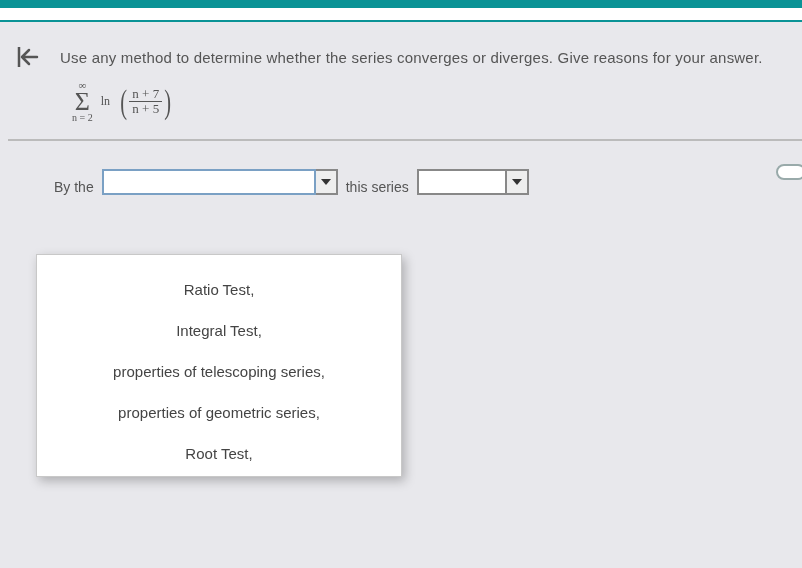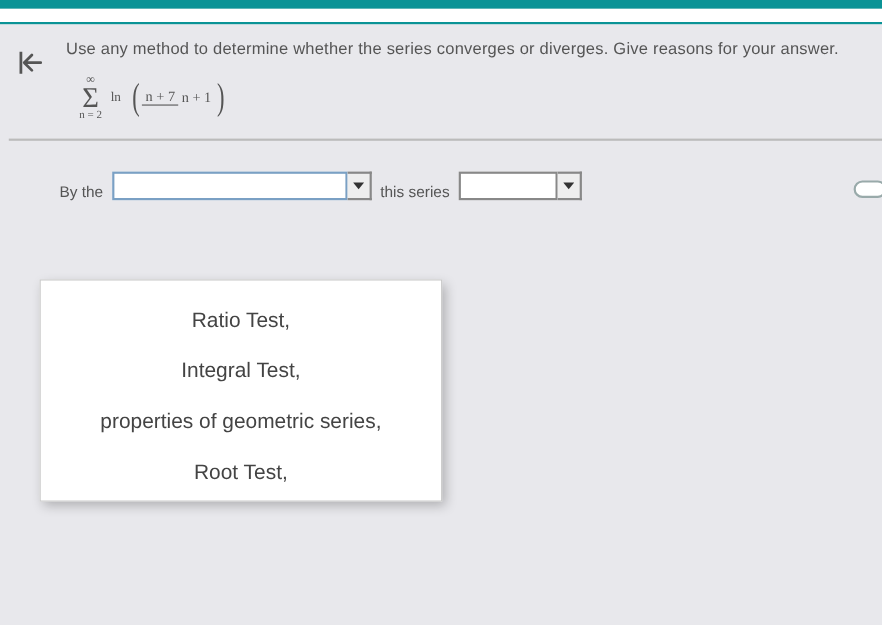--- a/index.html
+++ b/index.html
@@ -3,43 +3,43 @@
 <meta charset="utf-8">
 <style>
 *{box-sizing:border-box;margin:0;padding:0}
 body{font-family:Arial,Helvetica,sans-serif;background:#e8e8ec;width:802px;height:568px;overflow:hidden;position:relative;color:#444}
 .topbar{height:8px;background:#0a9396}
 .cutband{height:14px;background:#fff;border-bottom:2px solid #0a9396;display:flex;align-items:center;padding-left:14px;font-size:11px;color:#0a9396;letter-spacing:.5px;font-weight:600;filter:blur(.6px)}
 .main{position:relative;padding:10px 8px 0 8px}
 .back-col{position:absolute;left:8px;top:22px;width:40px;display:flex;align-items:flex-start;justify-content:center}
 .back-btn{font-size:28px;color:#555;cursor:pointer;user-select:none;line-height:1}
 .content{margin-left:52px;padding-right:6px}
-.question{font-size:15px;color:#555;filter:blur(.4px);letter-spacing:.2px;margin-top:4px;white-space:nowrap}
+.question{font-size:15px;color:#555;filter:blur(.4px);letter-spacing:.2px;margin-top:17px;white-space:nowrap}
 .formula{margin:14px 0 10px 12px;display:flex;align-items:center;gap:6px;font-family:'Times New Roman',serif;color:#555;filter:blur(.5px)}
 .sigma-wrap{display:flex;flex-direction:column;align-items:center;line-height:1}
 .sig-top{font-size:11px}
 .sigma{font-size:26px;line-height:22px}
 .sig-bot{font-size:10px}
 .ln{font-size:12px;margin:0 2px}
 .paren{display:flex;align-items:center}
 .pchar{font-size:34px;line-height:34px;transform:scaleX(.6)}
-.frac{display:flex;align-items:center;font-size:13px;line-height:14px}
+.frac{display:flex;flex-direction:column;align-items:center;font-size:13px;line-height:14px}
 .frac .num{border-bottom:1.5px solid #555;padding:0 3px}
 .frac .den{padding:0 3px}
 hr.sep{border:none;border-top:2px solid #bbb;margin:16px 0 28px -52px;width:820px}
 .pill{position:absolute;right:-4px;top:142px;width:30px;height:16px;border:2px solid #9aa;border-radius:9px;background:#fff}
 .answer-row{display:flex;align-items:flex-end;gap:8px;font-size:14px;color:#555;filter:blur(.3px);margin-left:-6px}
 .selwrap{position:relative;display:inline-flex;align-items:center}
 .selbox{height:26px;border:2px solid #7aa0c4;background:#fff;display:flex;align-items:center;padding:0 6px}
 .selbox.big{width:214px}
 .selbox.sm{width:90px;border-color:#888}
 .dd-btn{width:22px;height:26px;border:2px solid #888;border-left:none;background:#eee;display:flex;align-items:center;justify-content:center;cursor:pointer}
 .dd-btn svg{width:10px;height:10px;fill:#333}
 .dropdown{position:absolute;left:36px;top:232px;width:366px;background:#fff;border:1px solid #c8c8c8;box-shadow:3px 4px 10px rgba(0,0,0,.25);padding:26px 0 14px;display:flex;flex-direction:column;gap:24px;align-items:center}
-.dropdown .opt{font-size:19px;color:#444;cursor:pointer;text-align:center;filter:blur(.3px)}
+.dropdown .opt{font-size:15px;color:#444;cursor:pointer;text-align:center;filter:blur(.3px)}
 </style>
 </head>
 <body>
 
 <div class="topbar"></div>
 <div class="cutband">
   <span></span>
 </div>
 
 <div class="main">
@@ -59,21 +59,21 @@
       <div class="sigma-wrap">
         <span class="sig-top">∞</span>
         <span class="sigma">Σ</span>
         <span class="sig-bot">n = 2</span>
       </div>
       <span class="ln">ln</span>
       <div class="paren">
         <span class="pchar">(</span>
         <div class="frac">
           <span class="num">n + 7</span>
-          <span class="den">n + 1</span>
+          <span class="den">n + 5</span>
         </div>
         <span class="pchar">)</span>
       </div>
     </div>
 
     <hr class="sep">
     <div class="pill"></div>
 
     <div class="answer-row">
       <span>By the</span>
@@ -97,16 +97,17 @@
               <path d="M0 2l5 6 5-6z"></path>
             </svg>
         </span>
       </span>
     </div>
   </div>
 
   <div class="dropdown">
     <div class="opt">Ratio Test,</div>
     <div class="opt">Integral Test,</div>
+    <div class="opt">properties of telescoping series,</div>
     <div class="opt">properties of geometric series,</div>
     <div class="opt">Root Test,</div>
   </div>
 </div>
 
 </body></html>

